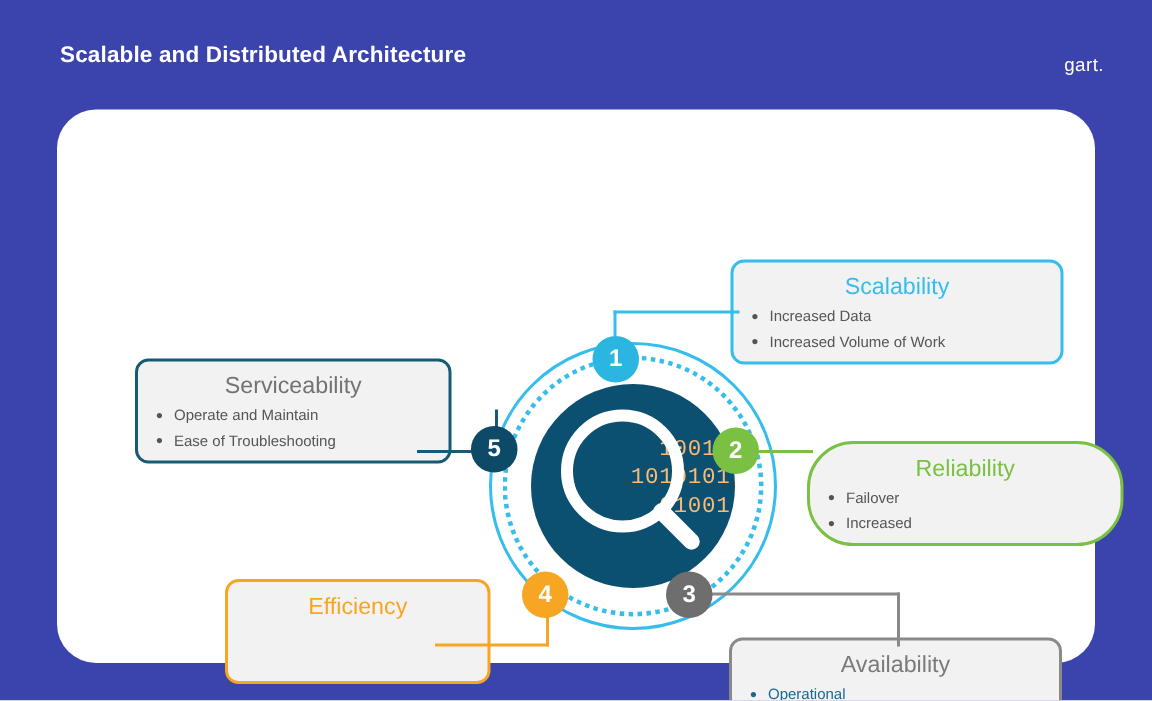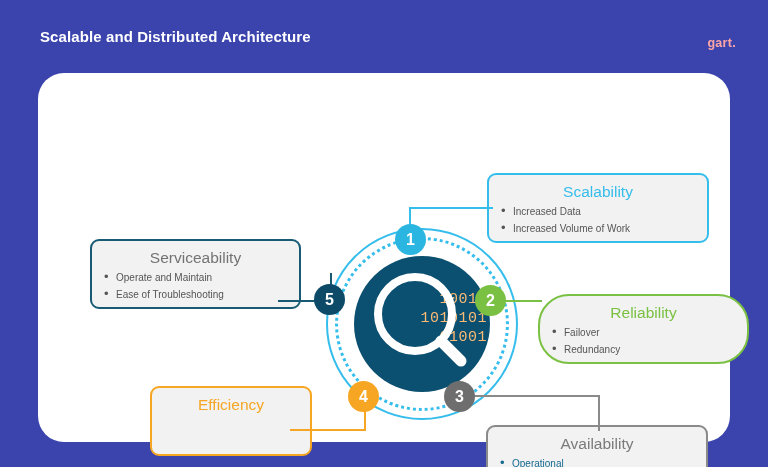--- a/index.html
+++ b/index.html
@@ -24,22 +24,22 @@
     font-weight: 600;
     color: #ffffff;
     letter-spacing: 0.1px;
     white-space: nowrap;
   }
   #brand-logo {
     position: absolute;
     right: 32px;
     top: 36px;
     font-size: 12.5px;
-    font-weight: 700;
-    color: #fca5a5;
+    font-weight: 400;
+    color: #ffffff;
     letter-spacing: 0.3px;
   }
   
   #card {
     position: absolute;
     left: 38px;
     top: 73px;
     width: 692px;
     height: 369px;
     background: #ffffff;
@@ -92,21 +92,21 @@
 
   #box-reliability      { left: 500px; top: 221px; width: 211px; height: 70px;
                           border-color: #7ac143; border-radius: 31px; }
   #box-reliability .box-title { color: #7ac143; }
 
   #box-availability     { left: 448px; top: 352px; width: 222px; height: 72px;
                           border-color: #8a8a8a; }
   #box-availability .box-title { color: #7a7a7a; }
   #box-availability .box-list li { color: #17698f; }
 
-  #box-efficiency       { left: 112px; top: 313px; width: 162px; height: 70px;
+  #box-efficiency       { left: 112px; top: 313px; width: 177px; height: 70px;
                           border-color: #f6a623; }
   #box-efficiency .box-title { color: #f6a623; }
 
   
   #hub {
     position: absolute;
     left: 288px;
     top: 155px;
     width: 192px;
     height: 192px;
@@ -236,21 +236,21 @@
       <ul class="box-list">
         <li>Operate and Maintain</li>
         <li>Ease of Troubleshooting</li>
       </ul>
     </div>
 
     <div class="infobox" id="box-reliability">
       <div class="box-title">Reliability</div>
       <ul class="box-list">
         <li>Failover</li>
-        <li>Redundancy</li>
+        <li>Increased</li>
       </ul>
     </div>
 
     <div class="infobox" id="box-availability">
       <div class="box-title">Availability</div>
       <ul class="box-list">
         <li>Operational</li>
 
       </ul>
     </div>

